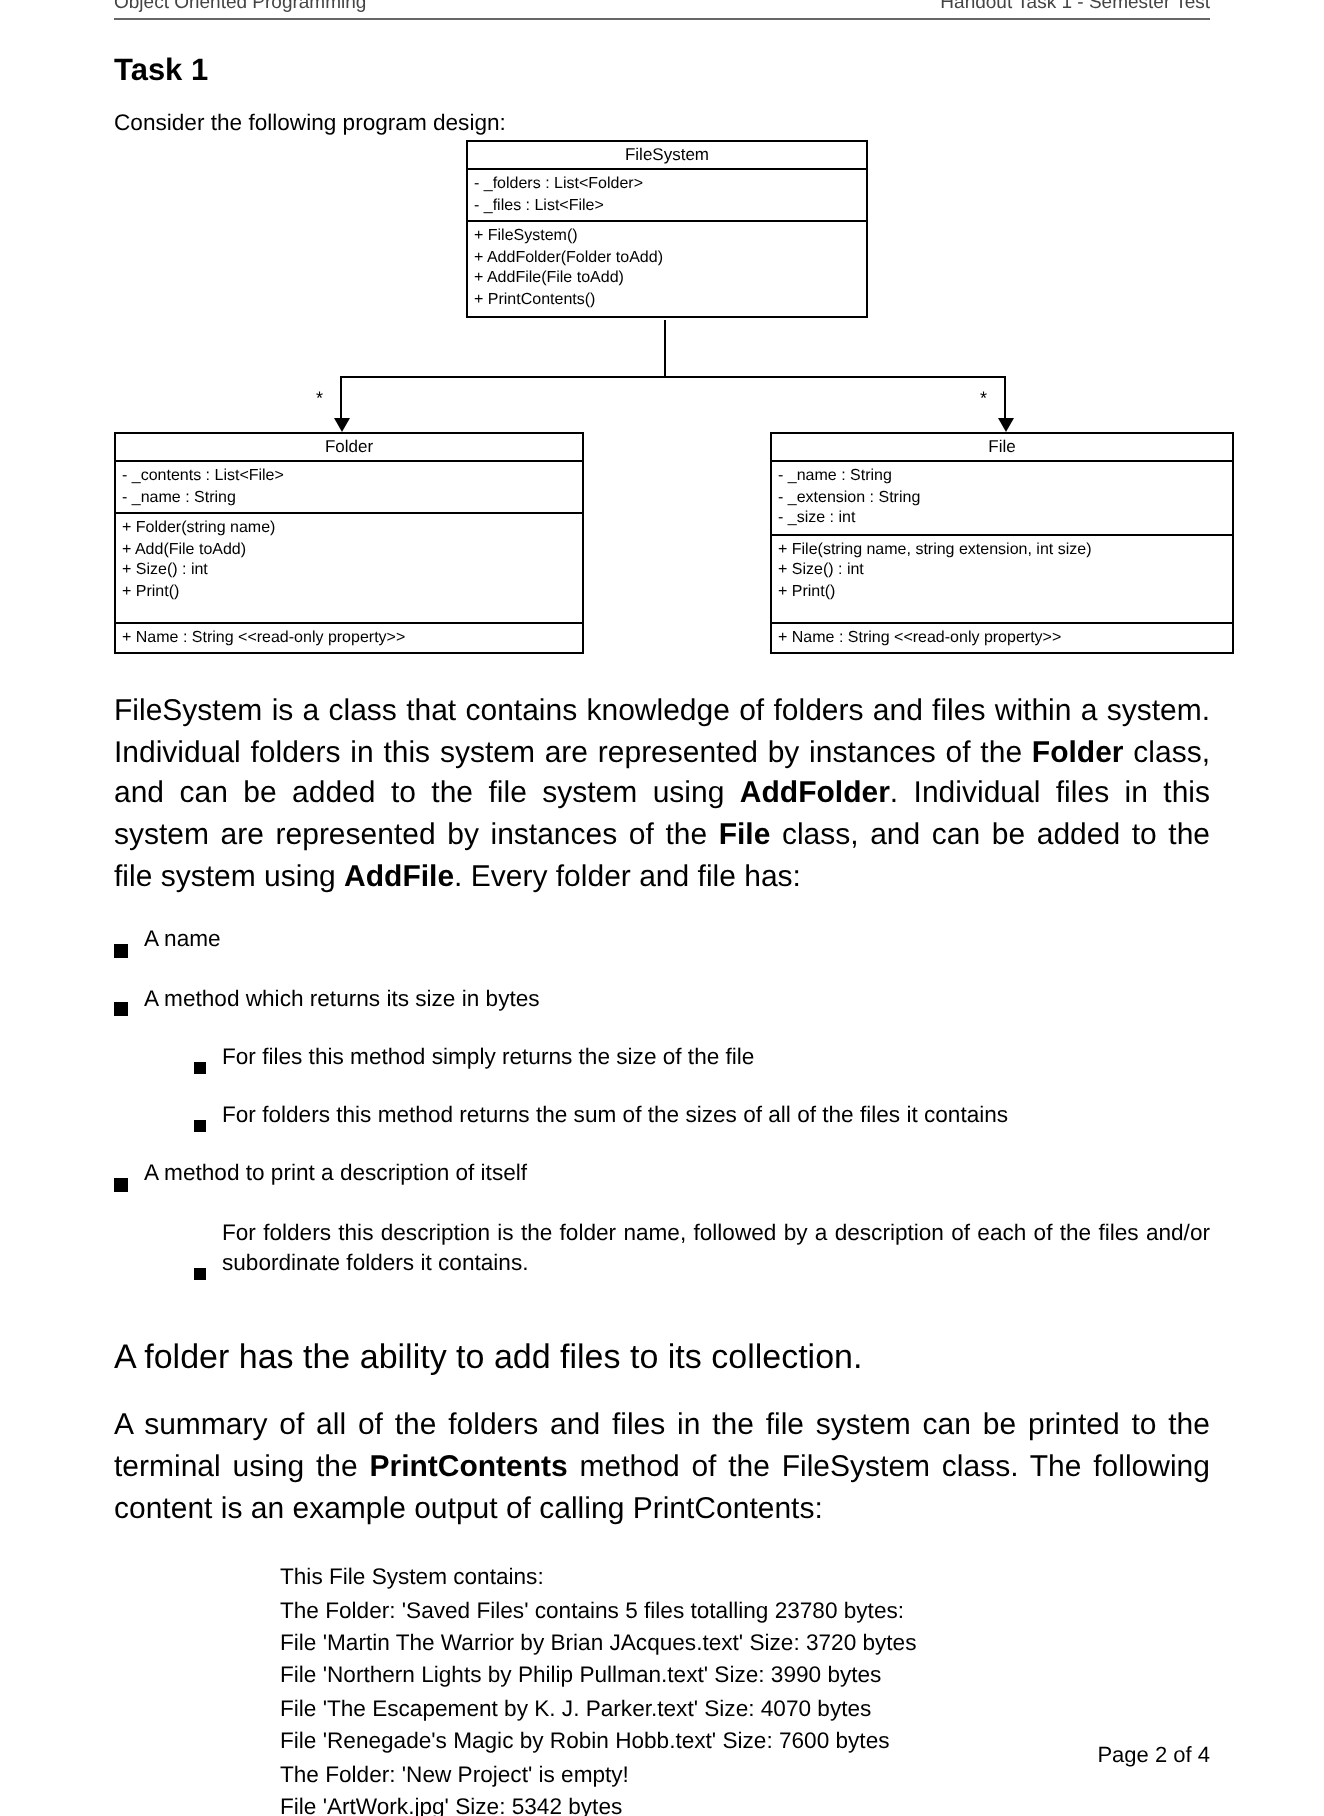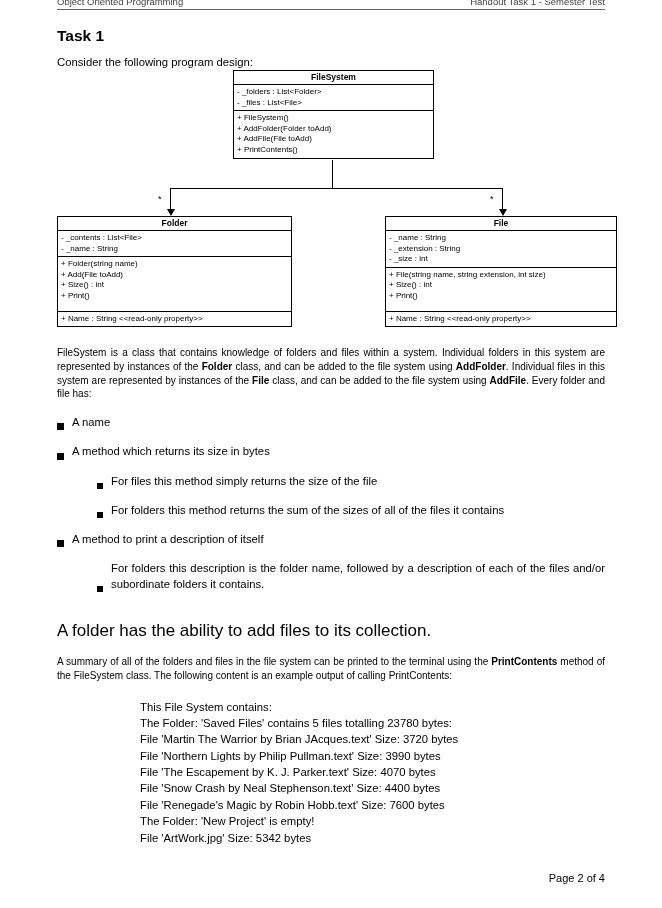--- a/index.html
+++ b/index.html
@@ -13,35 +13,35 @@
   .hdr{height:9px;overflow:hidden;border-bottom:1px solid #666;display:flex;
        justify-content:space-between;font-size:9.5px;color:#444;}
   .hdr span{display:block;margin-top:-4px;white-space:nowrap;}
 
   h1{font-size:15.5px;font-weight:bold;margin:17px 0 11px 0;}
   .intro{font-size:11.3px;margin:0 0 0 0;}
 
   
   .diagram{position:relative;height:268px;margin:0 -57px 10px -57px;}
   .cbox{position:absolute;border:1px solid #000;background:#fff;font-size:8px;line-height:1.32;}
-  .cb-title{font-weight:bold;text-align:center;font-size:8.5px;border-bottom:1px solid #000;padding:1px 2px;}
+  .cb-title{font-weight:normal;text-align:center;font-size:8.5px;border-bottom:1px solid #000;padding:1px 2px;}
   .cb-sec{border-bottom:1px solid #000;padding:2px 3px;}
   .cb-sec.last{border-bottom:none;}
   .cb-sec.gap{padding-bottom:9px;}
   .m{white-space:nowrap;}
   .fs{left:233px;top:2px;width:199px;}
   .folder{left:57px;top:148px;width:233px;}
   .file{left:385px;top:148px;width:230px;}
   .ln{position:absolute;background:#000;}
   .arrow{position:absolute;width:0;height:0;border-left:4px solid transparent;
          border-right:4px solid transparent;border-top:7px solid #000;}
   .mult{position:absolute;font-size:9px;}
 
   
-  .para{font-size:10px;line-height:1.38;text-align:justify;margin:10px 0;}
+  .para{font-size:15px;line-height:1.38;text-align:justify;margin:10px 0;}
   .b{font-weight:bold;}
   .bul{display:flex;font-size:11.3px;line-height:1.35;margin:14px 0;text-align:justify;align-items:flex-end;}
   .bul .sq{width:7px;height:7px;background:#000;flex:none;margin:4px 8px 0 0;}
   .bul.l2{margin-left:40px;}
   .bul.l2 .sq{width:6px;height:6px;margin-top:4px;}
   .note{font-size:17px;margin:29px 0 14px 0;}
 
   
   .outblk{margin:16px 0 0 83px;font-size:11.3px;line-height:1.45;}
   .outline{white-space:nowrap;}
@@ -153,21 +153,20 @@
   <div class="note">A folder has the ability to add files to its collection.</div>
 
   <p class="para"><span>A summary of all of the folders and files in the file system can be printed to the terminal using the </span><span class="b">PrintContents</span><span> method of the FileSystem class. The following content is an example output of calling PrintContents:</span></p>
 
   <div class="outblk">
     <div class="outline">This File System contains:</div>
     <div class="outline">The Folder: 'Saved Files' contains 5 files totalling 23780 bytes:</div>
     <div class="outline">File 'Martin The Warrior by Brian JAcques.text' Size: 3720 bytes</div>
     <div class="outline">File 'Northern Lights by Philip Pullman.text' Size: 3990 bytes</div>
     <div class="outline">File 'The Escapement by K. J. Parker.text' Size: 4070 bytes</div>
-    <div class="outline">File 'Snow Crash by Neal Stephenson.text' Size: 4400 bytes</div>
     <div class="outline">File 'Renegade's Magic by Robin Hobb.text' Size: 7600 bytes</div>
     <div class="outline">The Folder: 'New Project' is empty!</div>
     <div class="outline">File 'ArtWork.jpg' Size: 5342 bytes</div>
   </div>
 
 </div>
 
 <div class="footer">Page 2 of 4</div>
 
 </body></html>

